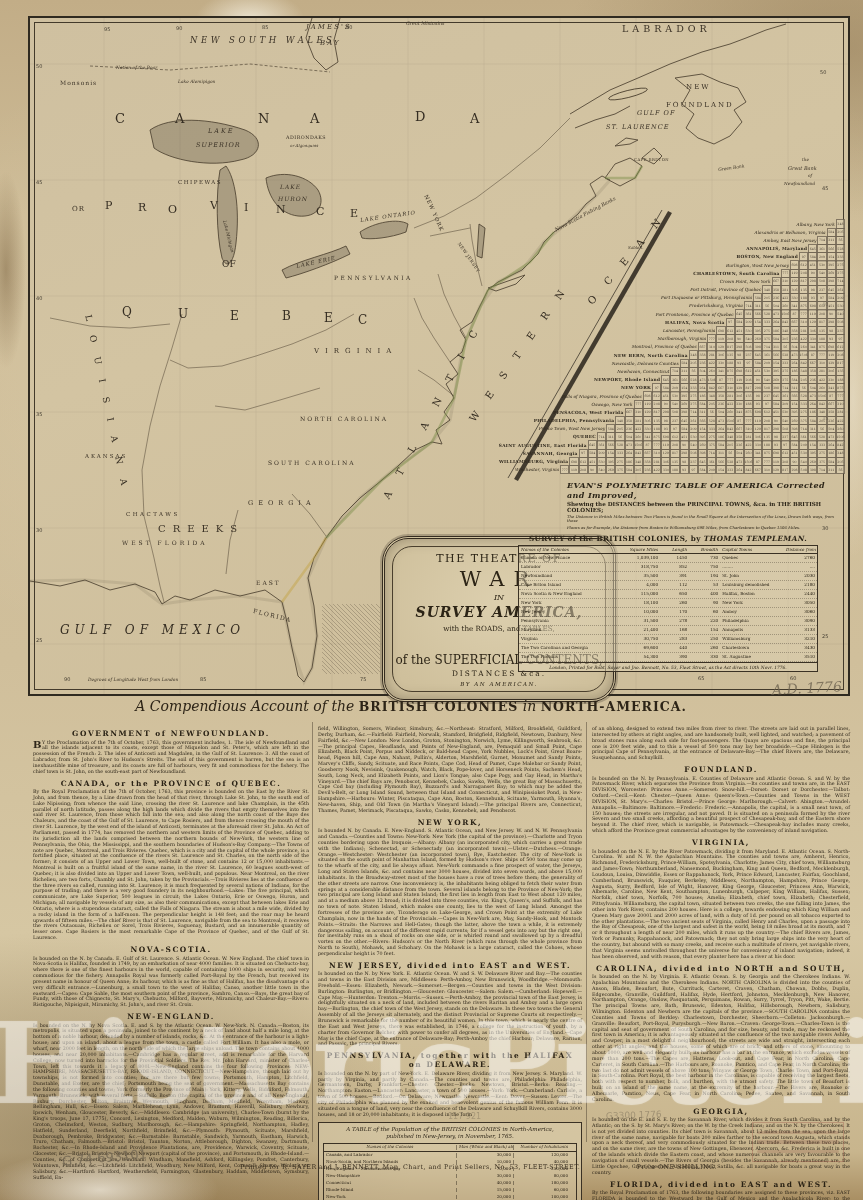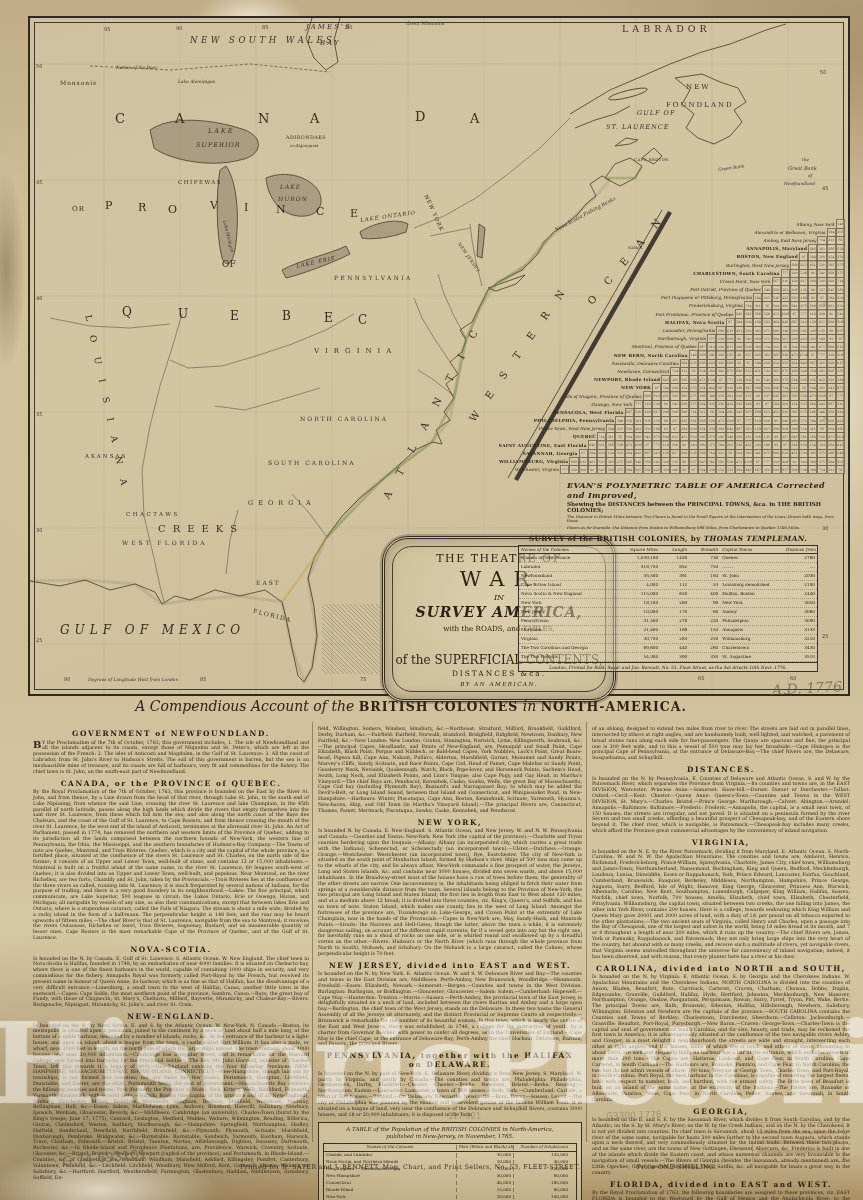--- a/index.html
+++ b/index.html
@@ -1175,21 +1175,21 @@
     </div>
   </div>
 
   <div class="col col-r">
 
   <div class="sec">
 
         <div class="sec-b">of an oblong, designed to extend two miles from river to river. The streets are laid out in parallel lines, intersected by others at right angles, and are handsomely built, well lighted, and watched; a pavement of broad stones runs along each side for foot-passengers. The Quays are spacious and fine, the principal one is 200 feet wide, and to this a vessel of 500 tons may lay her broadside.—Cape Hinlopen is the principal Cape of Pennsylvania, at the entrance of Delaware-Bay.—The chief Rivers are, the Delaware, Susquehanna, and Schuylkill.</div>
       </div>
       <div class="sec">
-        <div class="sec-h">DISTANCES.</div>
+        <div class="sec-h">FOUNDLAND.</div>
         <div class="sec-b">Is bounded on the N. by Pennsylvania. E. Counties of Delaware and Atlantic Ocean. S. and W. by the Patowmack River, which separates the Province from Virginia.—Its counties and towns are, in the EAST DIVISION, Worcester: Princess Anne.—Somerset: Snow-hill.—Dorset: Dorset or Dorchester.—Talbot: Oxford.—Cecil.—Kent: Chester.—Queen Anne: Queen's-Town.—Counties and Towns in the WEST DIVISION, St. Mary's.—Charles: Bristol.—Prince George: Marlborough.—Calvert: Abington.—Arundel: Annapolis.—Baltimore: Baltimore.—Frederic: Frederic.—Annapolis, the capital, is a small neat town, of 150 houses; the streets are irregular, and not paved. It is situated on a peninsula formed by the river Severn and two small creeks, affording a beautiful prospect of Chesapeak-bay, and of the Eastern shore beyond it. The chief river, which is navigable, is Patowmack.—Chesapeak-bay includes many creeks, which afford the Province great commercial advantages by the conveniency of inland navigation.</div>
       </div>
       <div class="sec">
         <div class="sec-h">VIRGINIA,</div>
         <div class="sec-b">Is bounded on the N. E. by the River Patowmack, dividing it from Maryland. E. Atlantic Ocean. S. North-Carolina. W. and N. W. the Apalachian Mountains. The counties and towns are, Amherst, Henrico, Richmond, Fredericksburg, Prince-William, Spotsylvania, Charlotte; James City, chief town, Williamsburg and James-Town; Northumberland, Nansemond, Buckingham, King and Queen, Bedford, Mecklenburgh, Loudoun, Louisa, Dinwiddie, Essex or Rappahanock, York, Prince Edward, Lancaster, Fairfax, Goochland, Cumberland, Brunswick, Fauquier, Berkeley, Middlesex, Northampton, Hampshire, Prince George, Augusta, Surry, Bedford, Isle of Wight, Hanover, King George, Gloucester, Princess Ann, Warwick, Albemarle, Caroline, New Kent, Southampton, Lunenburgh, Culpeper, King William, Halifax, Sussex; Norfolk, chief town, Norfolk, 700 houses; Amelia; Elizabeth, chief town, Elizabeth; Chesterfield, Pittsylvania. Williamsburg, the capital town, situated between two creeks, the one falling into James, the other into York River, contains 200 houses. Here is a college, towards endowing which King William and Queen Mary gave 2000l. and 2000 acres of land, with a duty of 1d. per pound on all tobacco exported to the other plantations.—The two ancient seats of Virginia, called Henry and Charles, upon a passage into the Bay of Chesapeak, one of the largest and safest in the world, being 18 miles broad at its mouth, and 7 or 8 throughout a length of near 200 miles, which it runs up the country.—The chief Rivers are, James, York or Pamunky, Rappahanock, and Patowmack; they not only bring large ships into the very heart of the country, but abound with so many creeks, and receive such a multitude of rivers, yet navigable rivers, that Virginia seems unrivalled throughout the universe for conveniency of inland navigation; indeed, it has been observed, and with reason, that every planter here has a river at his door.</div>
       </div>
       <div class="sec">
         <div class="sec-h">CAROLINA, divided into NORTH and SOUTH,</div>
         <div class="sec-b">Is bounded on the N. by Virginia. E. Atlantic Ocean. S. by Georgia and the Cherokees Indians. W. Apalachian Mountains and the Cherokees Indians. NORTH CAROLINA is divided into the counties of Anson, Bladen, Beaufort, Bute, Currituck, Carteret, Craven, Chatham, Chowan, Dobbs, Duplin, Edgecombe, Granville, Guildford, Halifax, Hyde, Hertford, Johnston, Mecklenburgh, New Hanover, Northampton, Orange, Onslow, Pasquotank, Perquimans, Rowan, Surry, Tyrrel, Tryon, Pitt, Wake, Bertie. The principal Towns are, Bath, Brunswic, Edenton, Halifax, Hillsborough, Newbern, Salisbury, Wilmington. Edenton and Newbern are the capitals of the province.—SOUTH CAROLINA contains the Counties and Towns of Berkley: Charlestown, Dorchester, Sheerborn.—Colleton: Jacksonburgh.—Granville: Beaufort, Port-Royal, Purysburgh.—New Baron.—Craven: George-Town.—Charles-Town is the capital and seat of government of South Carolina, and for size, beauty, and trade, may be reckoned the first town in America; it is advantageously situated at the confluence of the two navigable rivers Ashley and Cowper, in a most delightful neighbourhood; the streets are wide and straight, intersecting each other at right angles; and the houses, some of which are of brick, and others of stone, amounting to about 1000, are well and elegantly built; its harbour has a bar at the entrance, which excludes vessels of more than 200 tons.—The Capes are, Hatteras, Look-out, and Cape Fear, in North Carolina; Cape Carteret, in South Carolina.—The Harbours are, Roanoke, Pamtico, and Cape Fear, in North Carolina; the two last do not admit vessels of above 100 tons; Winyaw or George Town, Charles Town, and Port-Royal, in South-Carolina. Port Royal, the best harbour in the Carolinas, is capable of receiving the largest fleets, both with respect to number, bulk, and burthen, with the utmost safety. The little town of Beaufort is built on an island of the same name, at the extremity of the harbour.—The Rivers are, Roanoke or Albemarle, Pamtico, Neus, Cape Fear, in North Carolina; Pedee, Santee, and Savannah, in South Carolina.</div>
       </div>

